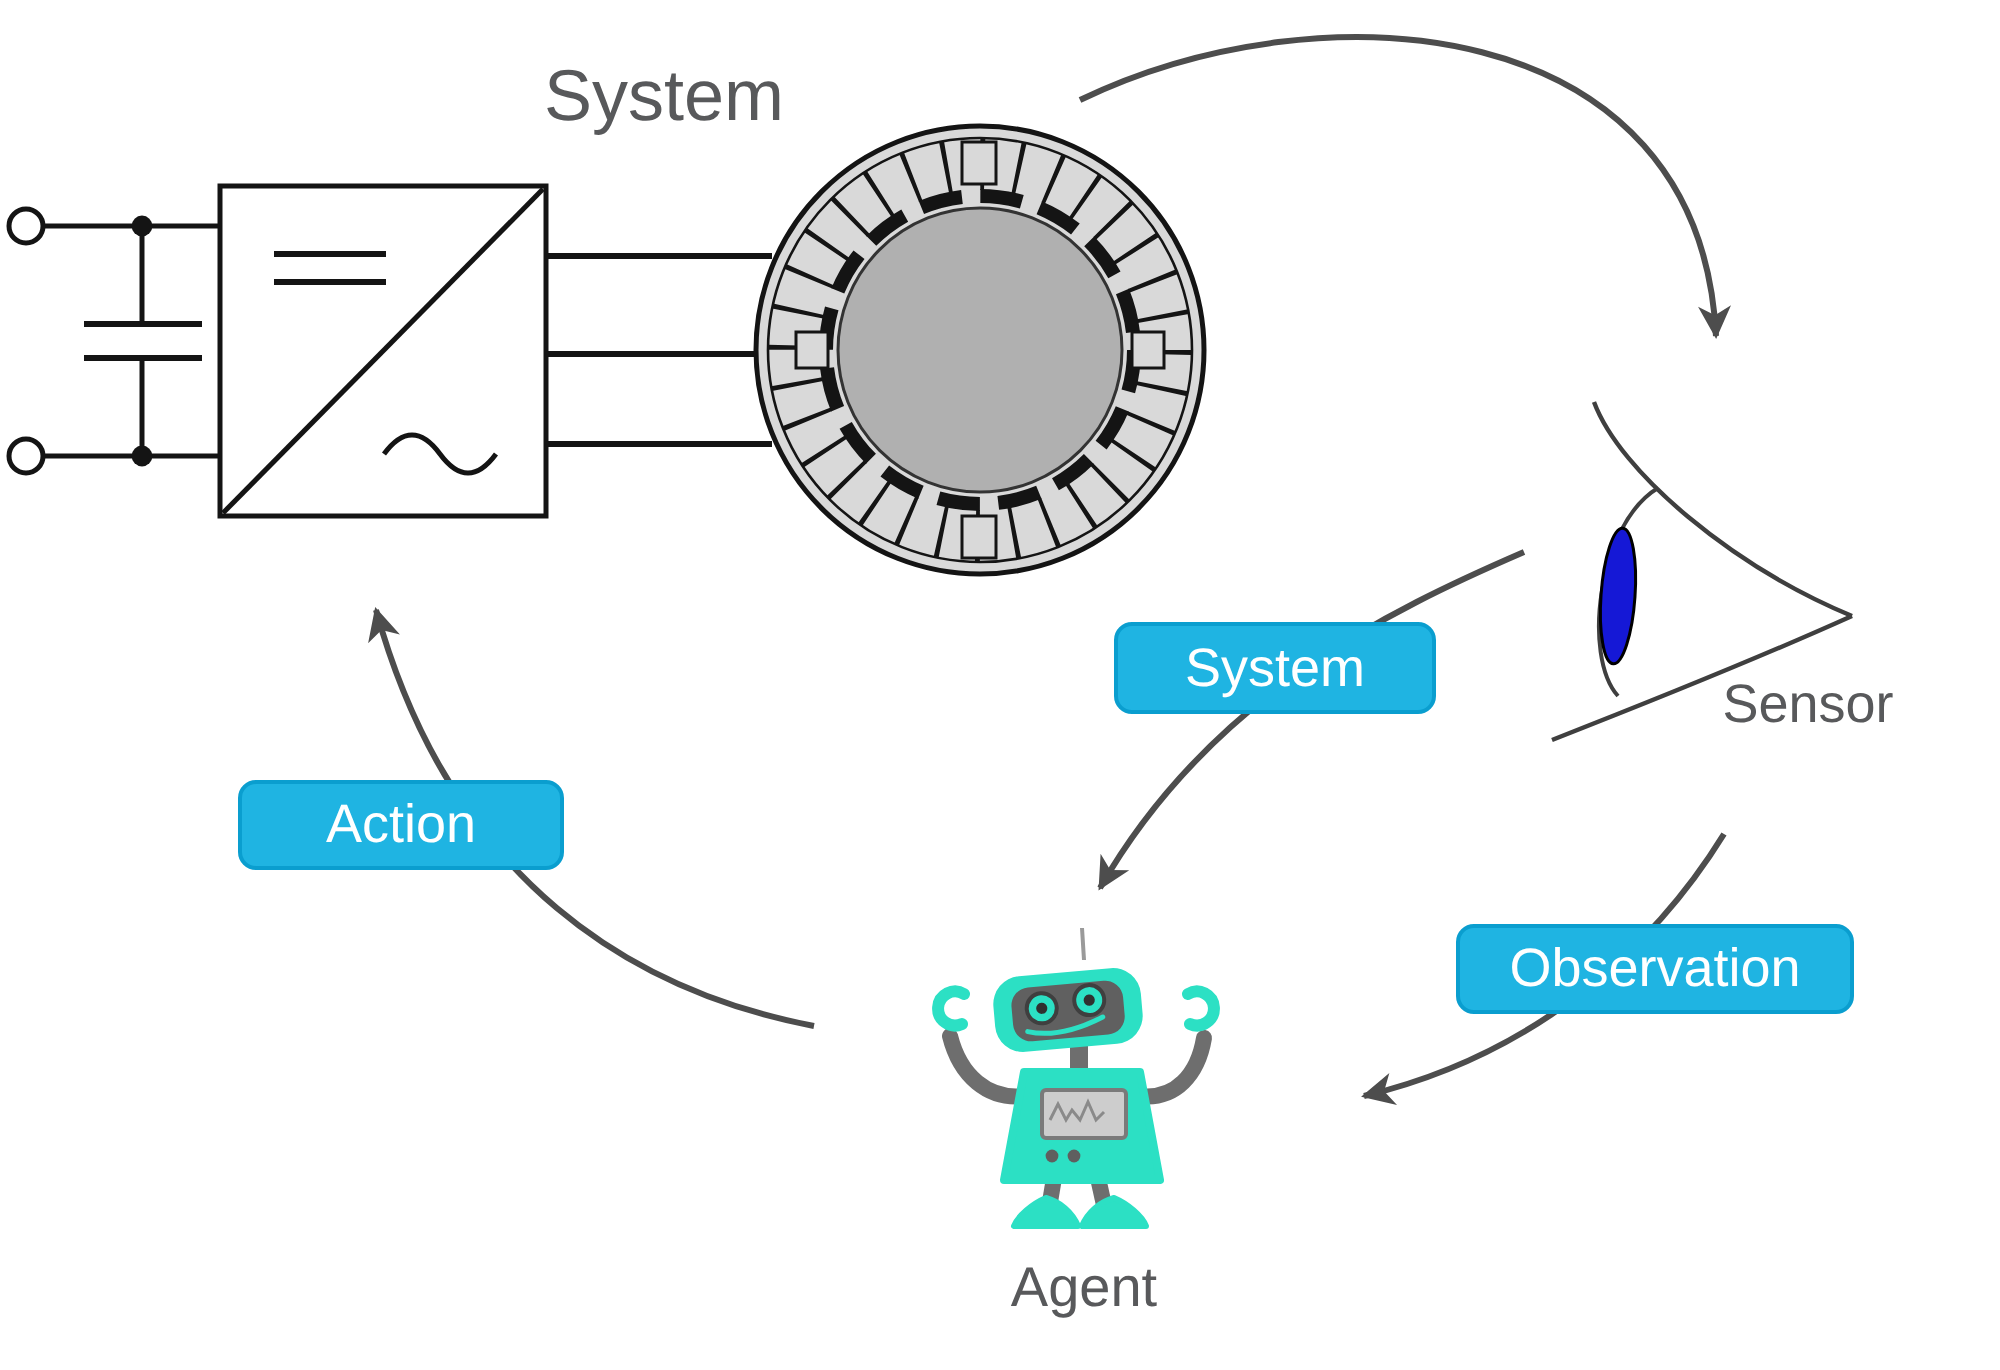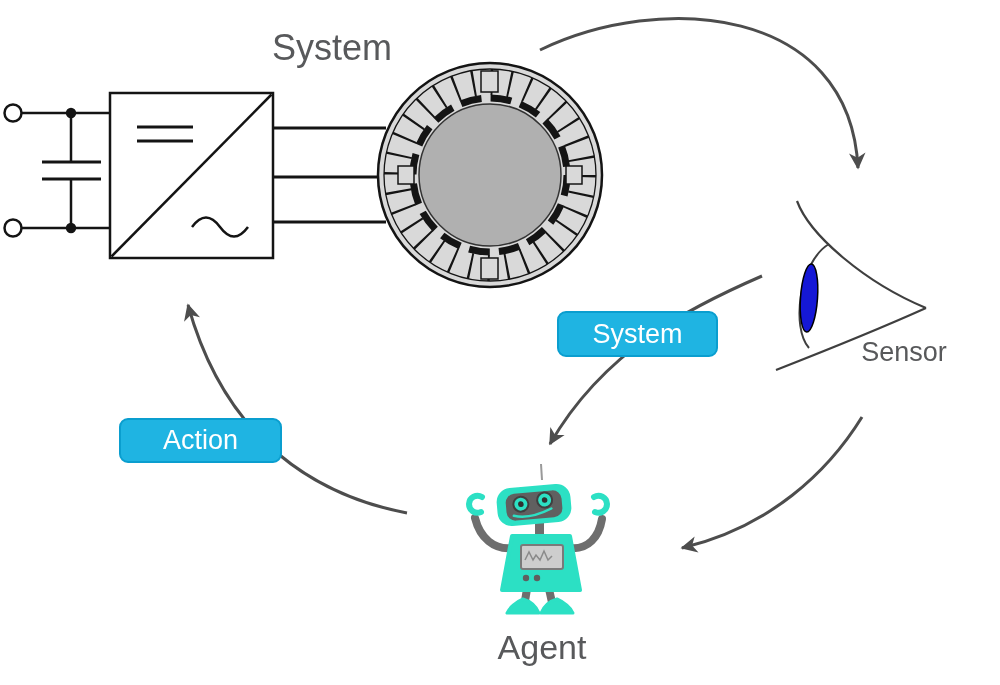--- a/index.html
+++ b/index.html
@@ -116,18 +116,19 @@
         <circle cx="521" cy="503" r="2.8" fill="#303030"></circle>
         <circle cx="545" cy="501" r="7.5" fill="var(--robot-teal,#2ce0c4)" stroke="#3f3f3f" stroke-width="2"></circle>
         <circle cx="545" cy="501" r="2.8" fill="#303030"></circle>
         <path d="M 513,514 Q 529,519 551,510" fill="none" stroke="var(--robot-teal,#2ce0c4)" stroke-width="2.5" stroke-linecap="round"></path>
       </g>
     </g>
   </svg>
 
   <div class="node-label" style="left:270px;top:28px;width:124px;">System</div>
   <div class="node-label" style="left:854px;top:338px;width:100px;font-size:27px;">Sensor</div>
-  <div class="node-label" style="left:492px;top:629px;width:100px;font-size:34px;">Agent</div>
+  <div class="node-label" style="left:492px;top:629px;width:100px;font-size:28px;">Agent</div>
 
   <div class="badge" style="left:557px;top:311px;width:161px;height:46px;">System</div>
-  <div class="badge" style="left:119px;top:390px;width:163px;height:45px;margin-top:28px;">Action</div>
+  <div class="badge" style="left:119px;top:390px;width:163px;height:45px;">Action</div>
+  <div class="badge" style="left:728px;top:462px;width:199px;height:45px;">Observation</div>
 
 </div>
 
 </body></html>

